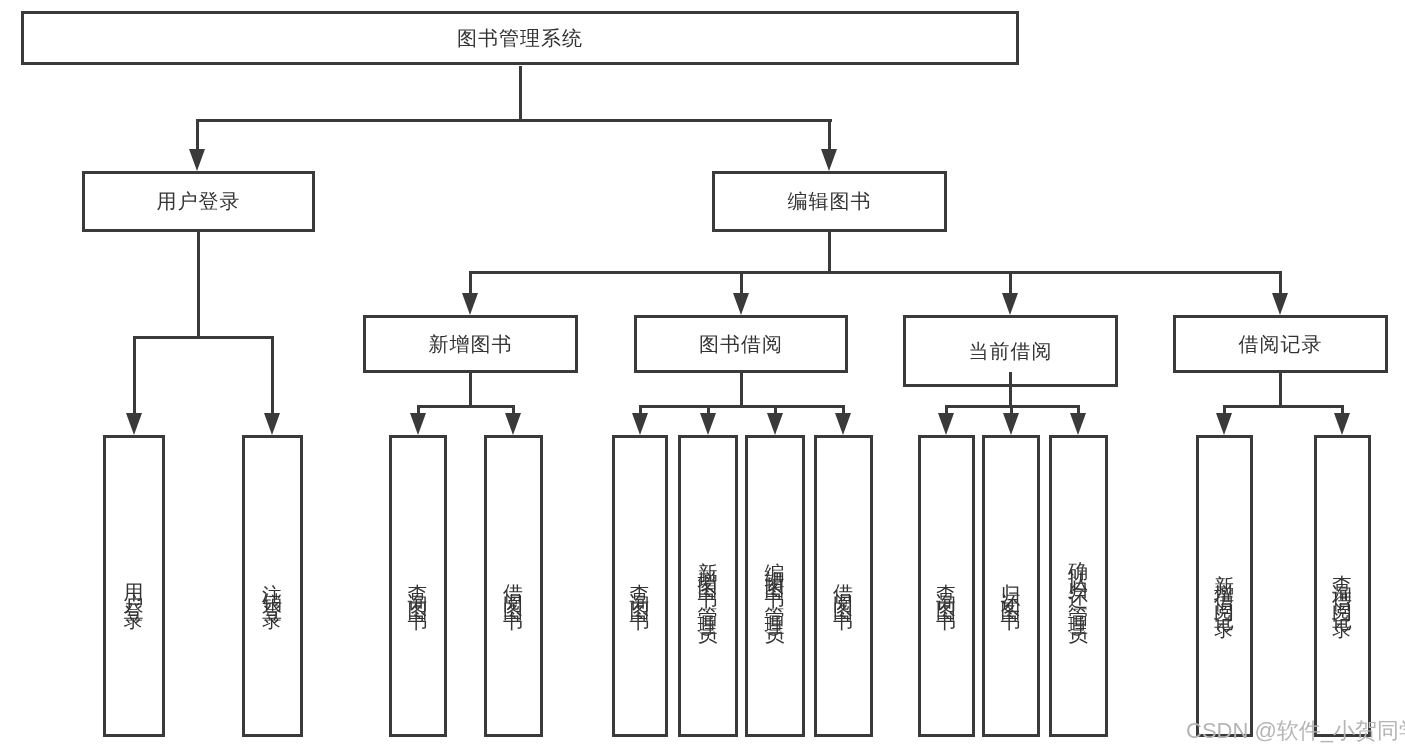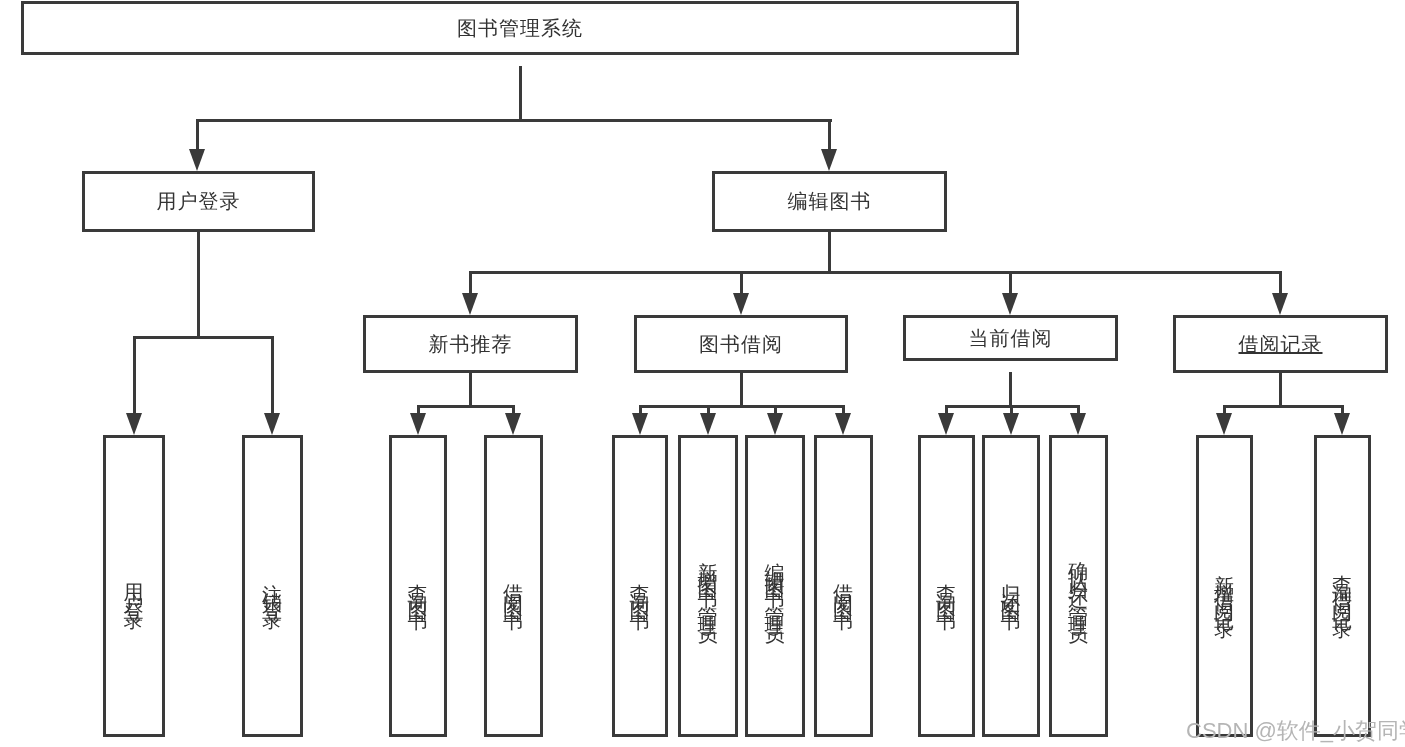--- a/index.html
+++ b/index.html
@@ -64,29 +64,29 @@
     color: var(--watermark);
     white-space: nowrap;
     z-index: 5;
   }
 </style>
 </head>
 <body>
 
 <div class="canvas">
 
-  <div class="box" style="left:21px;top:1px;width:998px;height:54px;">图书管理系统</div>
+  <div class="box" style="left:21px;top:11px;width:998px;height:54px;">图书管理系统</div>
 
   <div class="box" style="left:82px;top:171px;width:233px;height:61px;">用户登录</div>
   <div class="box" style="left:712px;top:171px;width:235px;height:61px;">编辑图书</div>
 
-  <div class="box" style="left:363px;top:315px;width:215px;height:58px;">新书推荐</div>
+  <div class="box" style="left:363px;top:315px;width:215px;height:58px;">新增图书</div>
   <div class="box" style="left:634px;top:315px;width:214px;height:58px;text-align:center;">图书借阅</div>
-  <div class="box" style="left:903px;top:315px;width:215px;height:46px;">当前借阅</div>
-  <div class="box" style="left:1173px;top:315px;width:215px;height:58px;text-decoration:underline;">借阅记录</div>
+  <div class="box" style="left:903px;top:315px;width:215px;height:72px;">当前借阅</div>
+  <div class="box" style="left:1173px;top:315px;width:215px;height:58px;">借阅记录</div>
 
   <div class="box vbox" style="left:103px;top:435px;width:62px;height:302px;">用户登录</div>
   <div class="box vbox" style="left:242px;top:435px;width:61px;height:302px;">注销登录</div>
 
   <div class="box vbox" style="left:389px;top:435px;width:58px;height:302px;">查询图书</div>
   <div class="box vbox" style="left:484px;top:435px;width:59px;height:302px;">借阅图书</div>
 
   <div class="box vbox" style="left:612px;top:435px;width:56px;height:302px;">查询图书</div>
   <div class="box vbox" style="left:678px;top:435px;width:60px;height:302px;">新增图书（管理员）</div>
   <div class="box vbox" style="left:745px;top:435px;width:60px;height:302px;">编辑图书（管理员）</div>

